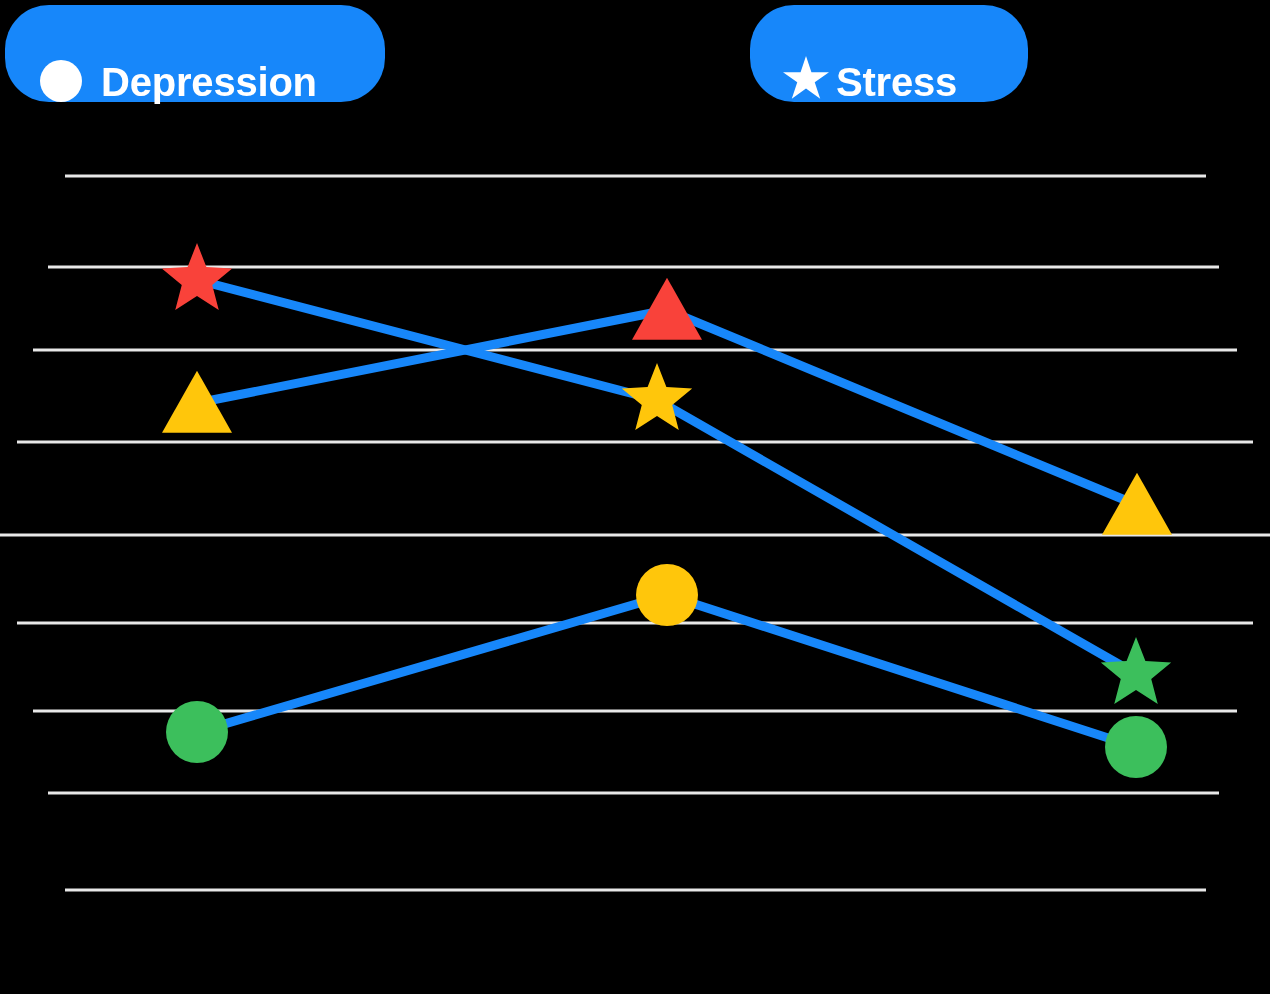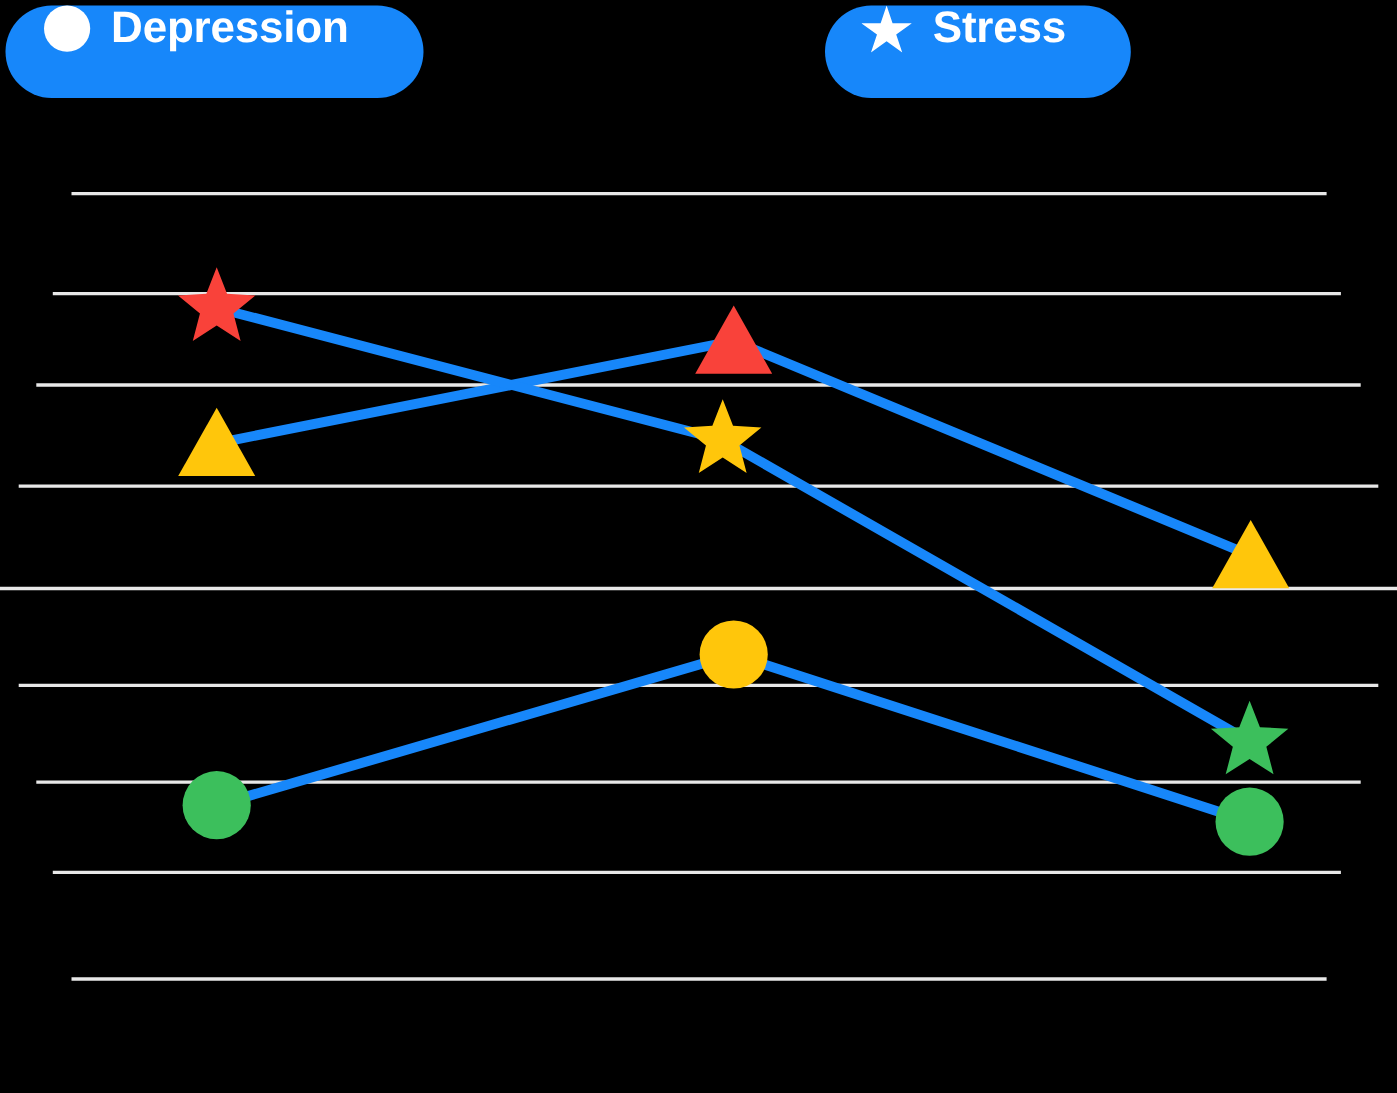--- a/index.html
+++ b/index.html
@@ -9,24 +9,24 @@
     font-family:"Liberation Sans","DejaVu Sans",sans-serif;
     background:#000000;
   }
   #root{position:absolute;inset:0;background:#000000;}
 
   
   .legend{
     position:absolute;left:0;top:0;width:1270px;height:100px;
   }
   .pill{
-    position:absolute;top:5px;height:84px;
+    position:absolute;top:5px;height:97px;
     background:#1787FA;
     border-radius:44px;
-    display:flex;align-items:flex-start;
+    display:flex;align-items:flex-end;
     box-sizing:border-box;
     cursor:pointer;
     user-select:none;
   }
   .pill .gl{
     flex:0 0 auto;
     display:flex;align-items:center;justify-content:center;
   }
   .pill .lbl{
     color:#FFFFFF;
@@ -37,21 +37,21 @@
     line-height:1;
   }
   #pill-depression{left:5px;width:380px;padding-left:28px;}
   #pill-depression .gl{width:56px;}
   #pill-depression .lbl{margin-left:12px;}
   #pill-anxiety{left:422px;width:293px;padding-left:28px;}
   #pill-anxiety .gl{width:56px;}
   #pill-anxiety .lbl{margin-left:12px;}
   #pill-stress{left:750px;width:278px;padding-left:30px;}
   #pill-stress .gl{width:52px;}
-  #pill-stress .lbl{margin-left:16px;}
+  #pill-stress .lbl{margin-left:4px;}
 
   
   .g-circle{width:42px;height:42px;border-radius:50%;background:#FFFFFF;}
   .g-tri{
     width:0;height:0;
     border-left:25px solid transparent;
     border-right:25px solid transparent;
     border-bottom:46px solid #FFFFFF;
   }
   .g-star{

